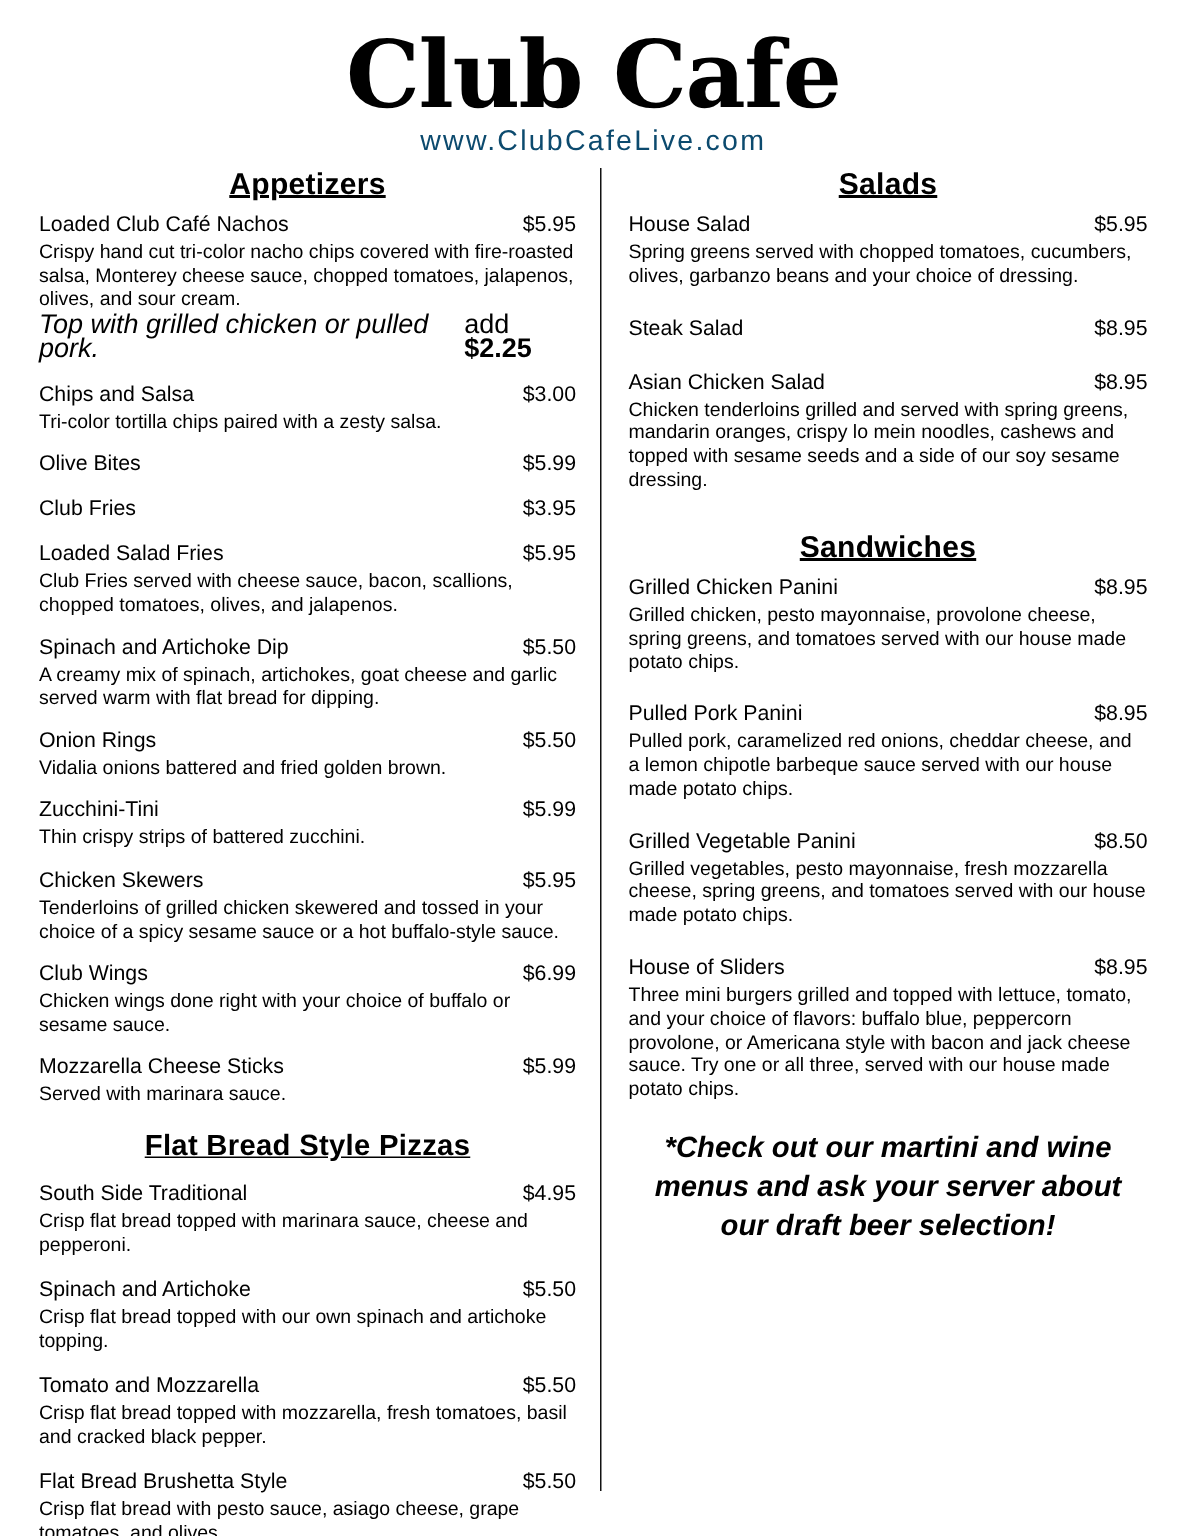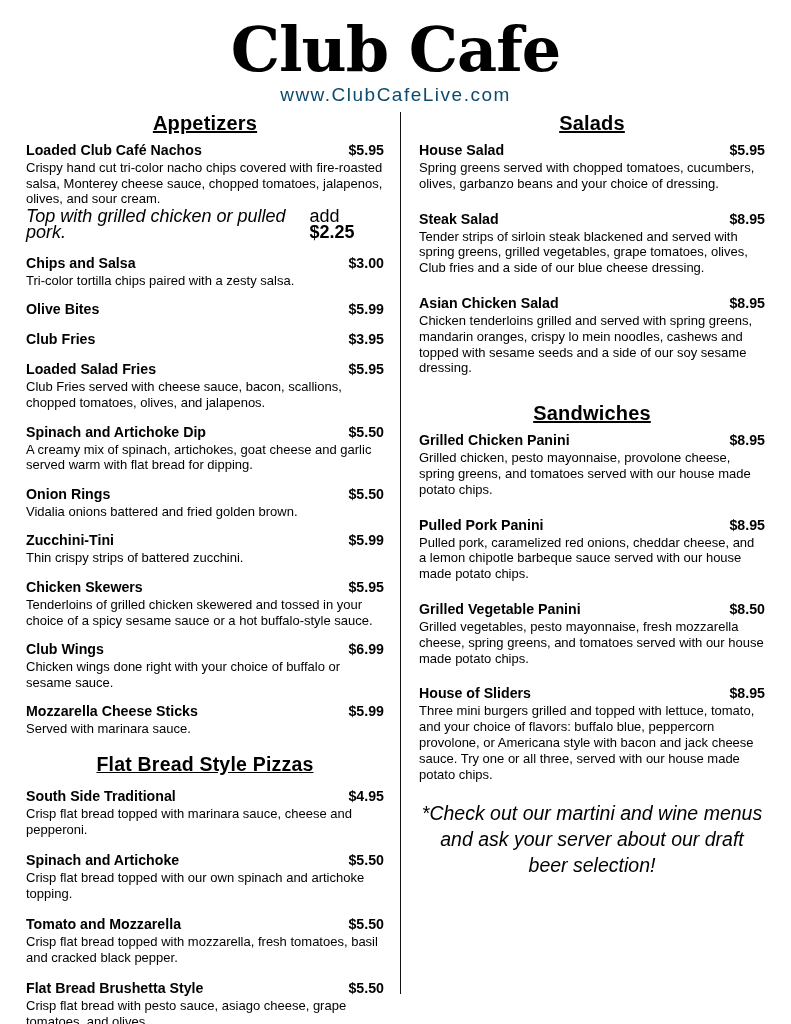--- a/index.html
+++ b/index.html
@@ -77,21 +77,21 @@
   .section-title.sandwiches {
     margin-top: 26px;
   }
   .item {
     margin-bottom: 9px;
   }
   .item-head {
     display: flex;
     justify-content: space-between;
     align-items: baseline;
-    font-weight: bold;
+    font-weight: normal;
     font-size: 14.2px;
     line-height: 17px;
   }
   .item-name {
     padding-right: 8px;
   }
   .item-price {
     white-space: nowrap;
   }
   .item-desc {
@@ -113,21 +113,21 @@
   }
   .item-note .note-add b {
     font-weight: bold;
   }
   .sp-4 { height: 4px; }
   .sp-6 { height: 6px; }
   .footer-note {
     margin-top: 18px;
     text-align: center;
     font-style: italic;
-    font-weight: normal;
+    font-weight: bold;
     font-size: 19.5px;
     line-height: 26px;
   }
   .right-item { margin-bottom: 13px; }
   .right-item .item-desc { font-size: 13px; line-height: 15.8px; }
 </style>
 </head>
 <body>
 
 <div class="page">
@@ -309,21 +309,20 @@
         <div class="item-desc">Spring greens served with chopped tomatoes, cucumbers, olives, garbanzo beans and your choice of dressing.</div>
       </div>
 
       <div class="sp-6"></div>
 
       <div class="right-item">
         <div class="item-head">
           <span class="item-name">Steak Salad</span>
           <span class="item-price">$8.95</span>
         </div>
-        <div class="item-desc">Tender strips of sirloin steak blackened and served with spring greens, grilled vegetables, grape tomatoes, olives, Club fries and a side of our blue cheese dressing.</div>
       </div>
 
       <div class="sp-6"></div>
 
       <div class="right-item">
         <div class="item-head">
           <span class="item-name">Asian Chicken Salad</span>
           <span class="item-price">$8.95</span>
         </div>
         <div class="item-desc">Chicken tenderloins grilled and served with spring greens, mandarin oranges, crispy lo mein noodles, cashews and topped with sesame seeds and a side of our soy sesame dressing.</div>

